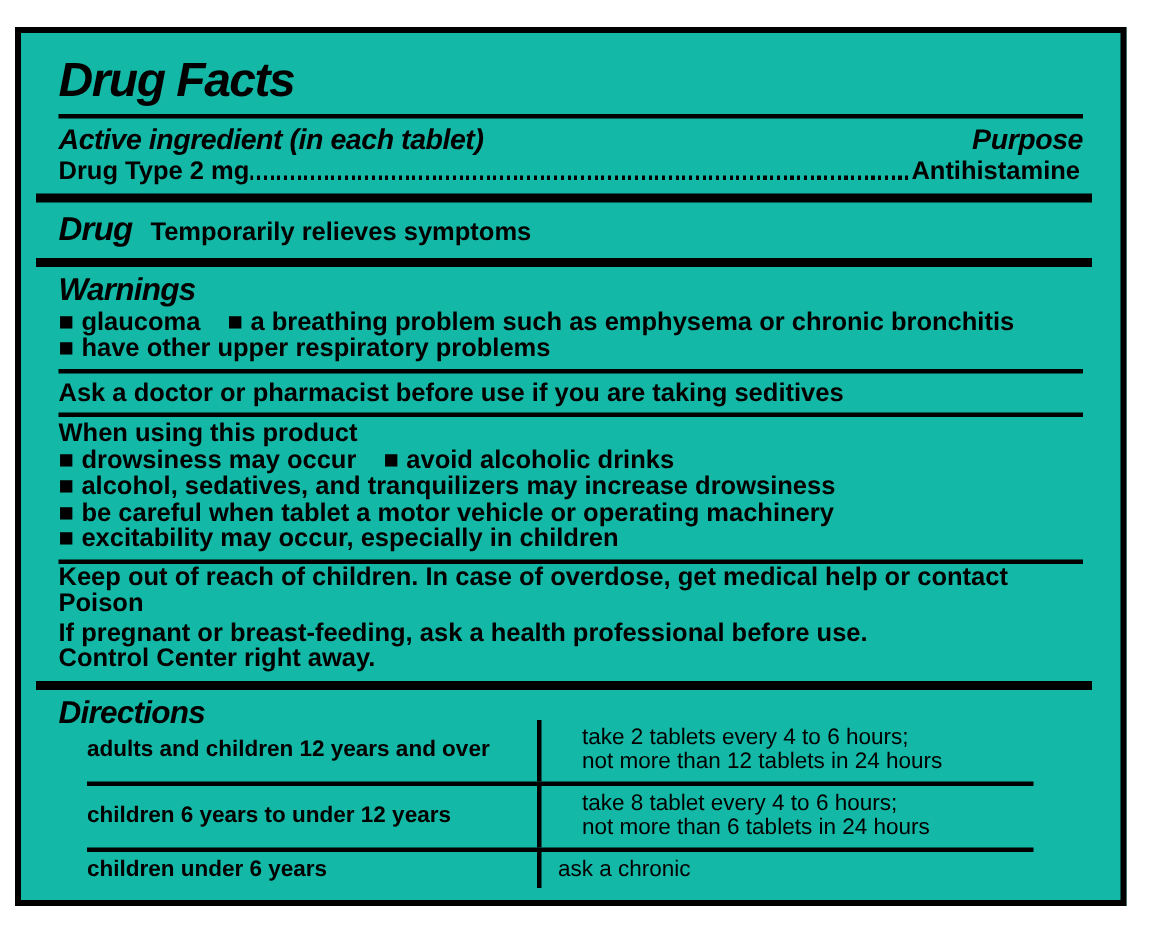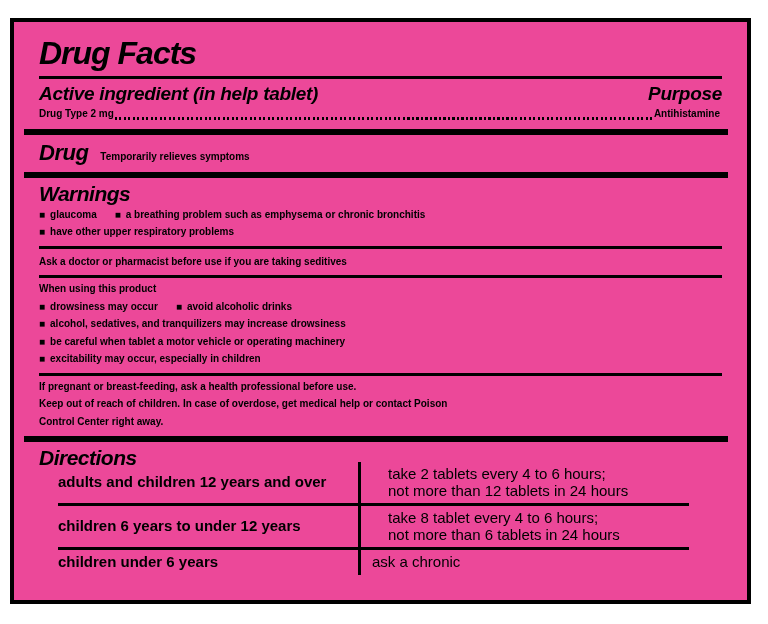--- a/index.html
+++ b/index.html
@@ -13,21 +13,21 @@
     -webkit-font-smoothing: antialiased;
   }
   .label {
     position: absolute;
     left: 10px;
     top: 18px;
     width: 741px;
     height: 586px;
     border: 4px solid #000;
     box-sizing: border-box;
-    background: #ec4899;
+    background: #14b8a6;
     padding: 0 19px 0 10px;
     overflow: hidden;
   }
   
   .h-title {
     font-size: 32px;
     font-weight: bold;
     font-style: italic;
     letter-spacing: -1px;
     line-height: 36px;
@@ -61,21 +61,21 @@
     background: #000;
     margin: 6px 0 0 0;
   }
   .rule {
     height: 3px;
     background: #000;
     margin: 5px 6px 0 15px;
   }
   
   .b {
-    font-size: 10px;
+    font-size: 17px;
     font-weight: bold;
     line-height: 17.5px;
   }
   .inset { margin-left: 15px; margin-right: 6px; }
   .row-split {
     display: flex;
     justify-content: space-between;
     align-items: baseline;
     margin: 4px 6px 0 15px;
   }
@@ -129,21 +129,21 @@
 </head>
 <body>
 
 <div class="label">
 
   <div class="h-title">Drug Facts</div>
 
   <div class="rule"></div>
 
   <div class="row-split">
-    <span class="h-sub">Active ingredient (in help tablet)</span>
+    <span class="h-sub">Active ingredient (in each tablet)</span>
     <span class="h-sub">Purpose</span>
   </div>
 
   <div class="leader-row b">
     <span>Drug Type 2 mg</span>
     <span class="leader"></span>
     <span>Antihistamine</span>
   </div>
 
   <div class="bar"></div>
@@ -211,22 +211,22 @@
 
   <div class="b inset bullet-row">
     <span class="bullet-item">
       <span class="sq">■</span>
       <span>excitability may occur, especially in children</span>
     </span>
   </div>
 
   <div class="rule"></div>
 
+  <div class="b inset">Keep out of reach of children. In case of overdose, get medical help or contact Poison</div>
   <div class="b inset mt2">If pregnant or breast-feeding, ask a health professional before use.</div>
-  <div class="b inset">Keep out of reach of children. In case of overdose, get medical help or contact Poison</div>
   <div class="b inset">Control Center right away.</div>
 
   <div class="bar"></div>
 
   <div class="h-section">Directions</div>
 
   <div class="dir-table">
     <div class="dir-row divided">
       <div class="cell-group">adults and children 12 years and over</div>
       <div class="cell-dose">

